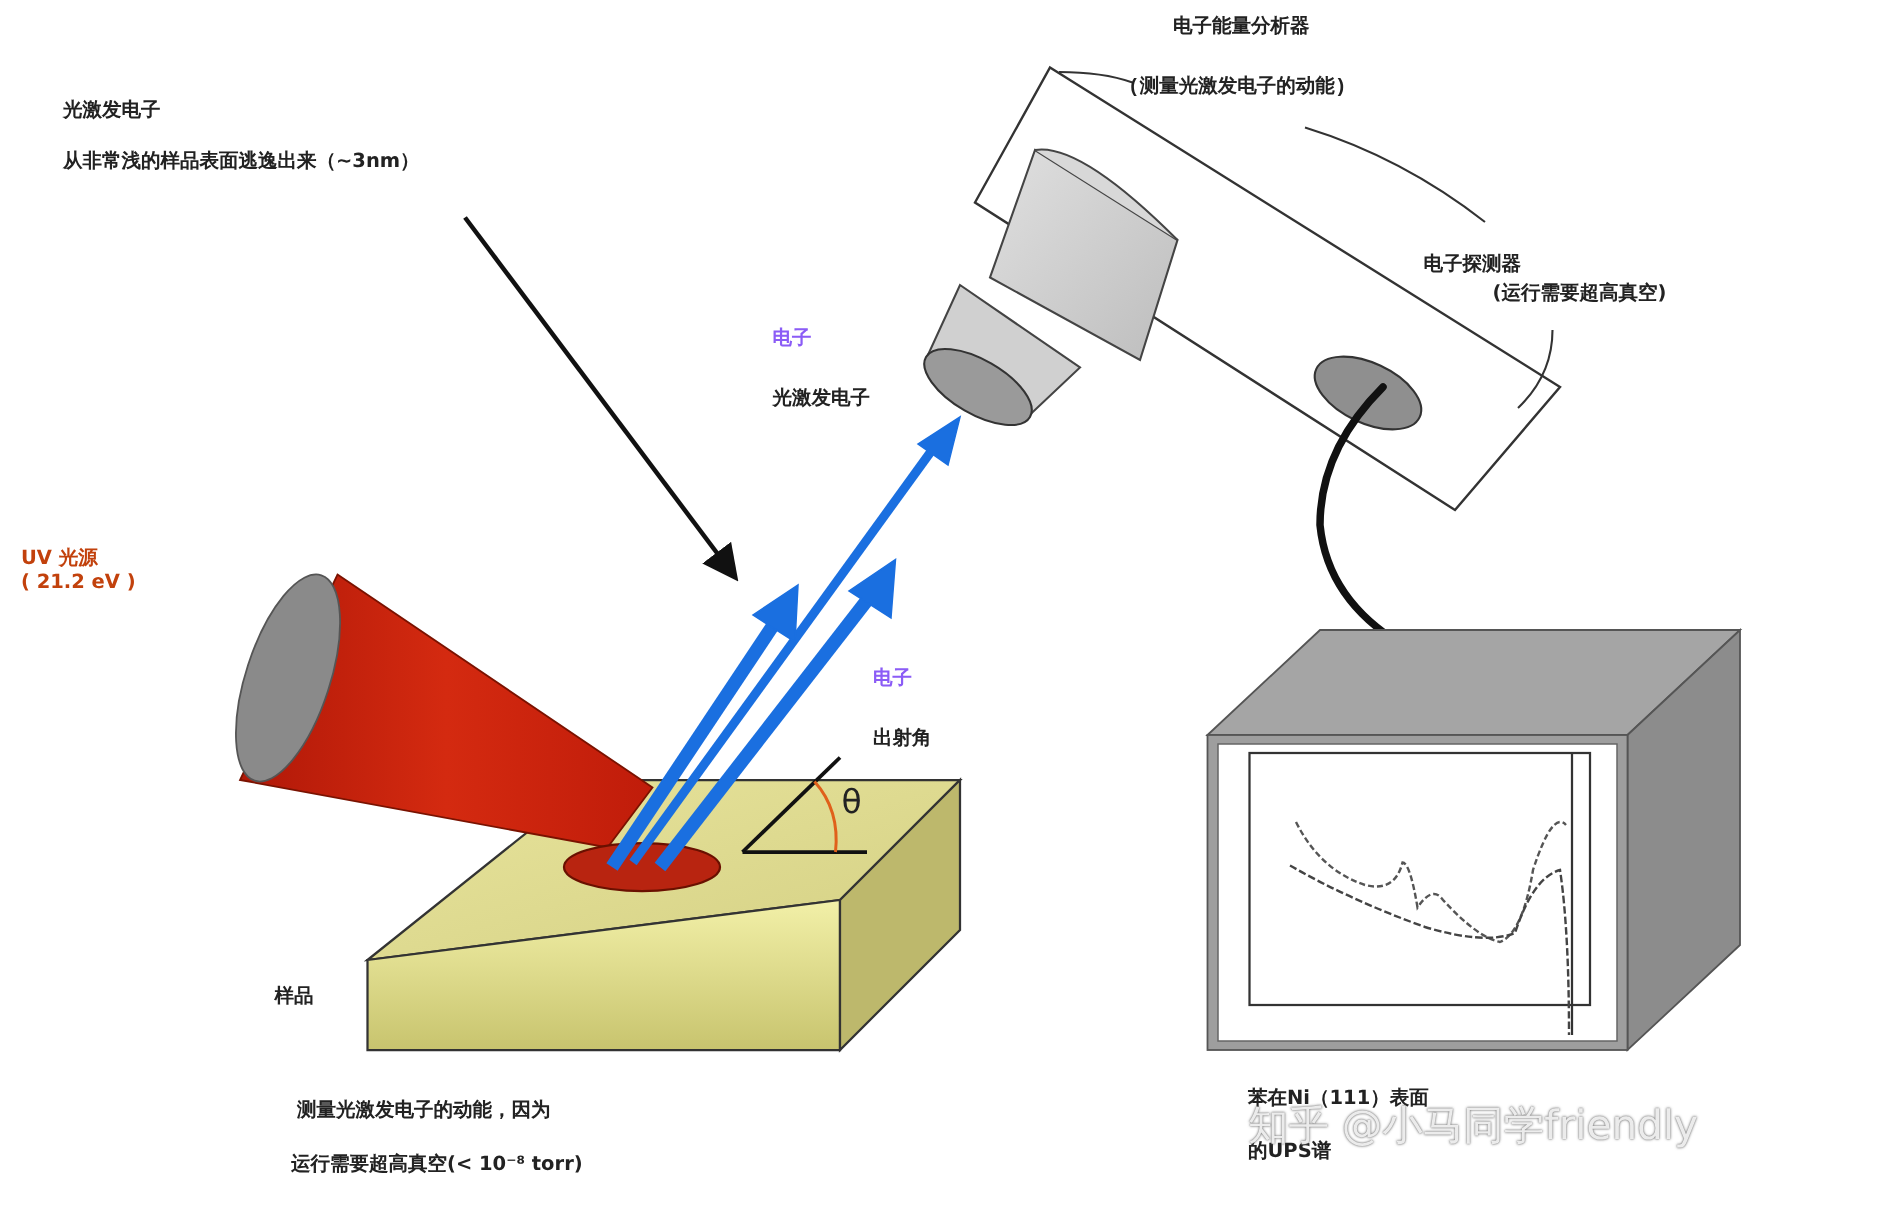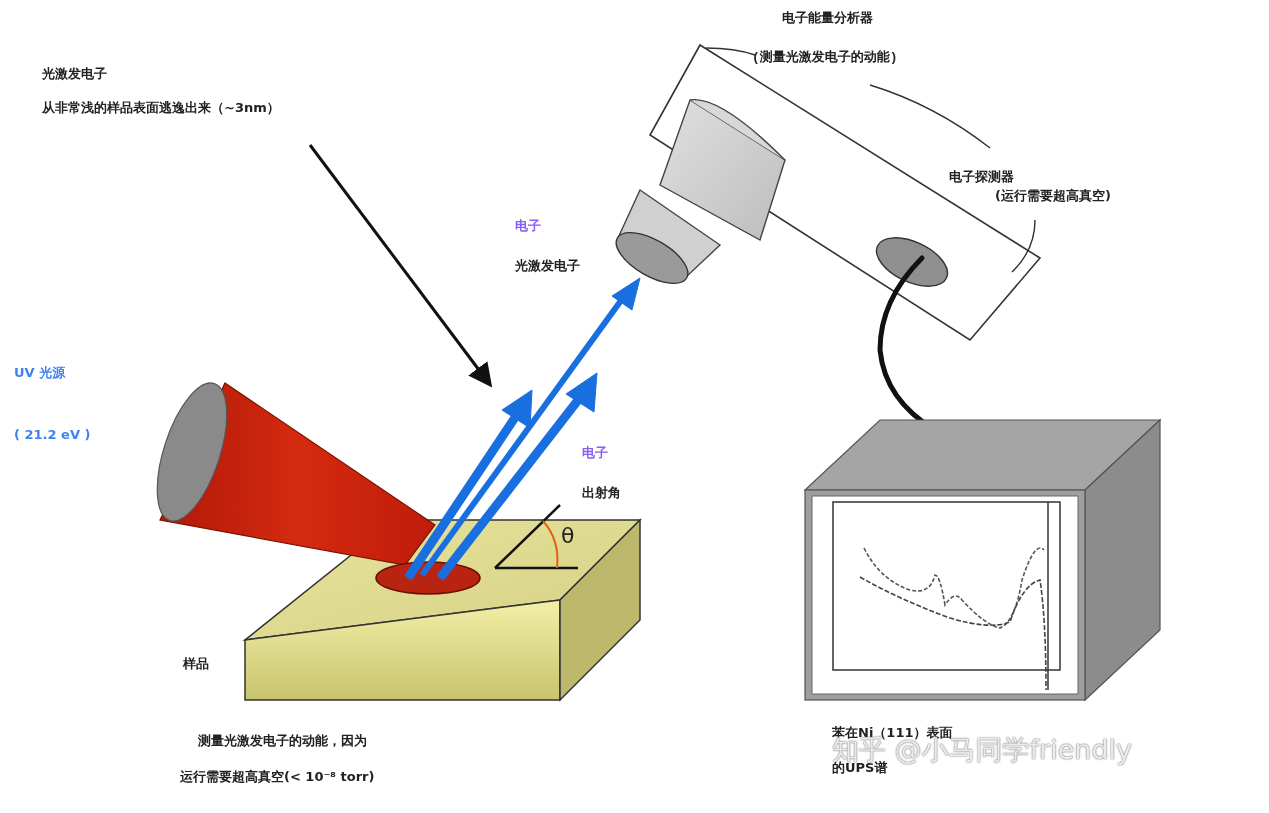--- a/index.html
+++ b/index.html
@@ -1,21 +1,21 @@
 <!DOCTYPE html>
 <html><head>
 <meta charset="utf-8">
 <style>
   html, body { margin:0; padding:0; background:#ffffff; }
   body { width:1269px; height:813px; position:relative; overflow:hidden;
          font-family:"DejaVu Sans", "Liberation Sans", sans-serif; }
   svg.scene { position:absolute; left:0; top:0; }
   .lbl { position:absolute; font-weight:bold; font-size:13px; color:#222; white-space:nowrap; line-height:1.2; }
   .blue { color:#8b5cf6; }
-  .red { color:#3b82f6; }
+  .red { color:#c2410c; }
   .wm { position:absolute; font-size:27px; color:rgba(255,255,255,0.85); font-family:"DejaVu Sans", sans-serif;
         text-shadow:0 0 2px rgba(120,120,120,0.9), 0 0 1px rgba(80,80,80,0.8); white-space:nowrap; }
 </style>
 </head>
 <body>
 
 <svg class="scene" width="1269" height="813" viewBox="0 0 1269 813">
   <defs>
     <linearGradient id="conegrad" x1="0" y1="0" x2="1" y2="0">
       <stop offset="0" stop-color="#b01808"></stop>
@@ -105,26 +105,26 @@
 <div class="lbl" style="left:782px;top:10px;">电子能量分析器</div>
 <div class="lbl" style="left:752px;top:50px;font-family:Liberation Mono, monospace;">(测量光激发电子的动能)</div>
 
 <div class="lbl" style="left:949px;top:148px;margin-top:21px;">电子探测器</div>
 <div class="lbl" style="left:995px;top:188px;">(运行需要超高真空)</div>
 
 <div class="lbl blue" style="left:515px;top:218px;">电子</div>
 <div class="lbl" style="left:515px;top:258px;">光激发电子</div>
 
 <div class="lbl red" style="left:14px;top:365px;">UV 光源</div>
-<div class="lbl red" style="left:14px;top:427px;">( 21.2 eV )</div>
+<div class="lbl red" style="left:14px;top:381px;">( 21.2 eV )</div>
 
 <div class="lbl blue" style="left:582px;top:445px;">电子</div>
 <div class="lbl" style="left:582px;top:485px;">出射角</div>
 <div class="lbl" style="left:561px;top:523px;font-weight:normal;font-size:22px;">θ</div>
 
 <div class="lbl" style="left:183px;top:656px;font-family:Liberation Serif, serif;">样品</div>
 <div class="lbl" style="left:198px;top:733px;">测量光激发电子的动能，因为</div>
-<div class="lbl" style="left:180px;top:769px;">运行需要超高真空(&lt; 10⁻⁸ torr)</div>
+<div class="lbl" style="left:194px;top:769px;">运行需要超高真空(&lt; 10⁻⁸ torr)</div>
 
 <div class="lbl" style="left:832px;top:725px;">苯在Ni（111）表面</div>
 <div class="lbl" style="left:832px;top:760px;">的UPS谱</div>
 
 <div class="wm" style="left:832px;top:732px;">知乎 @小马同学friendly</div>
 
 </body></html>

